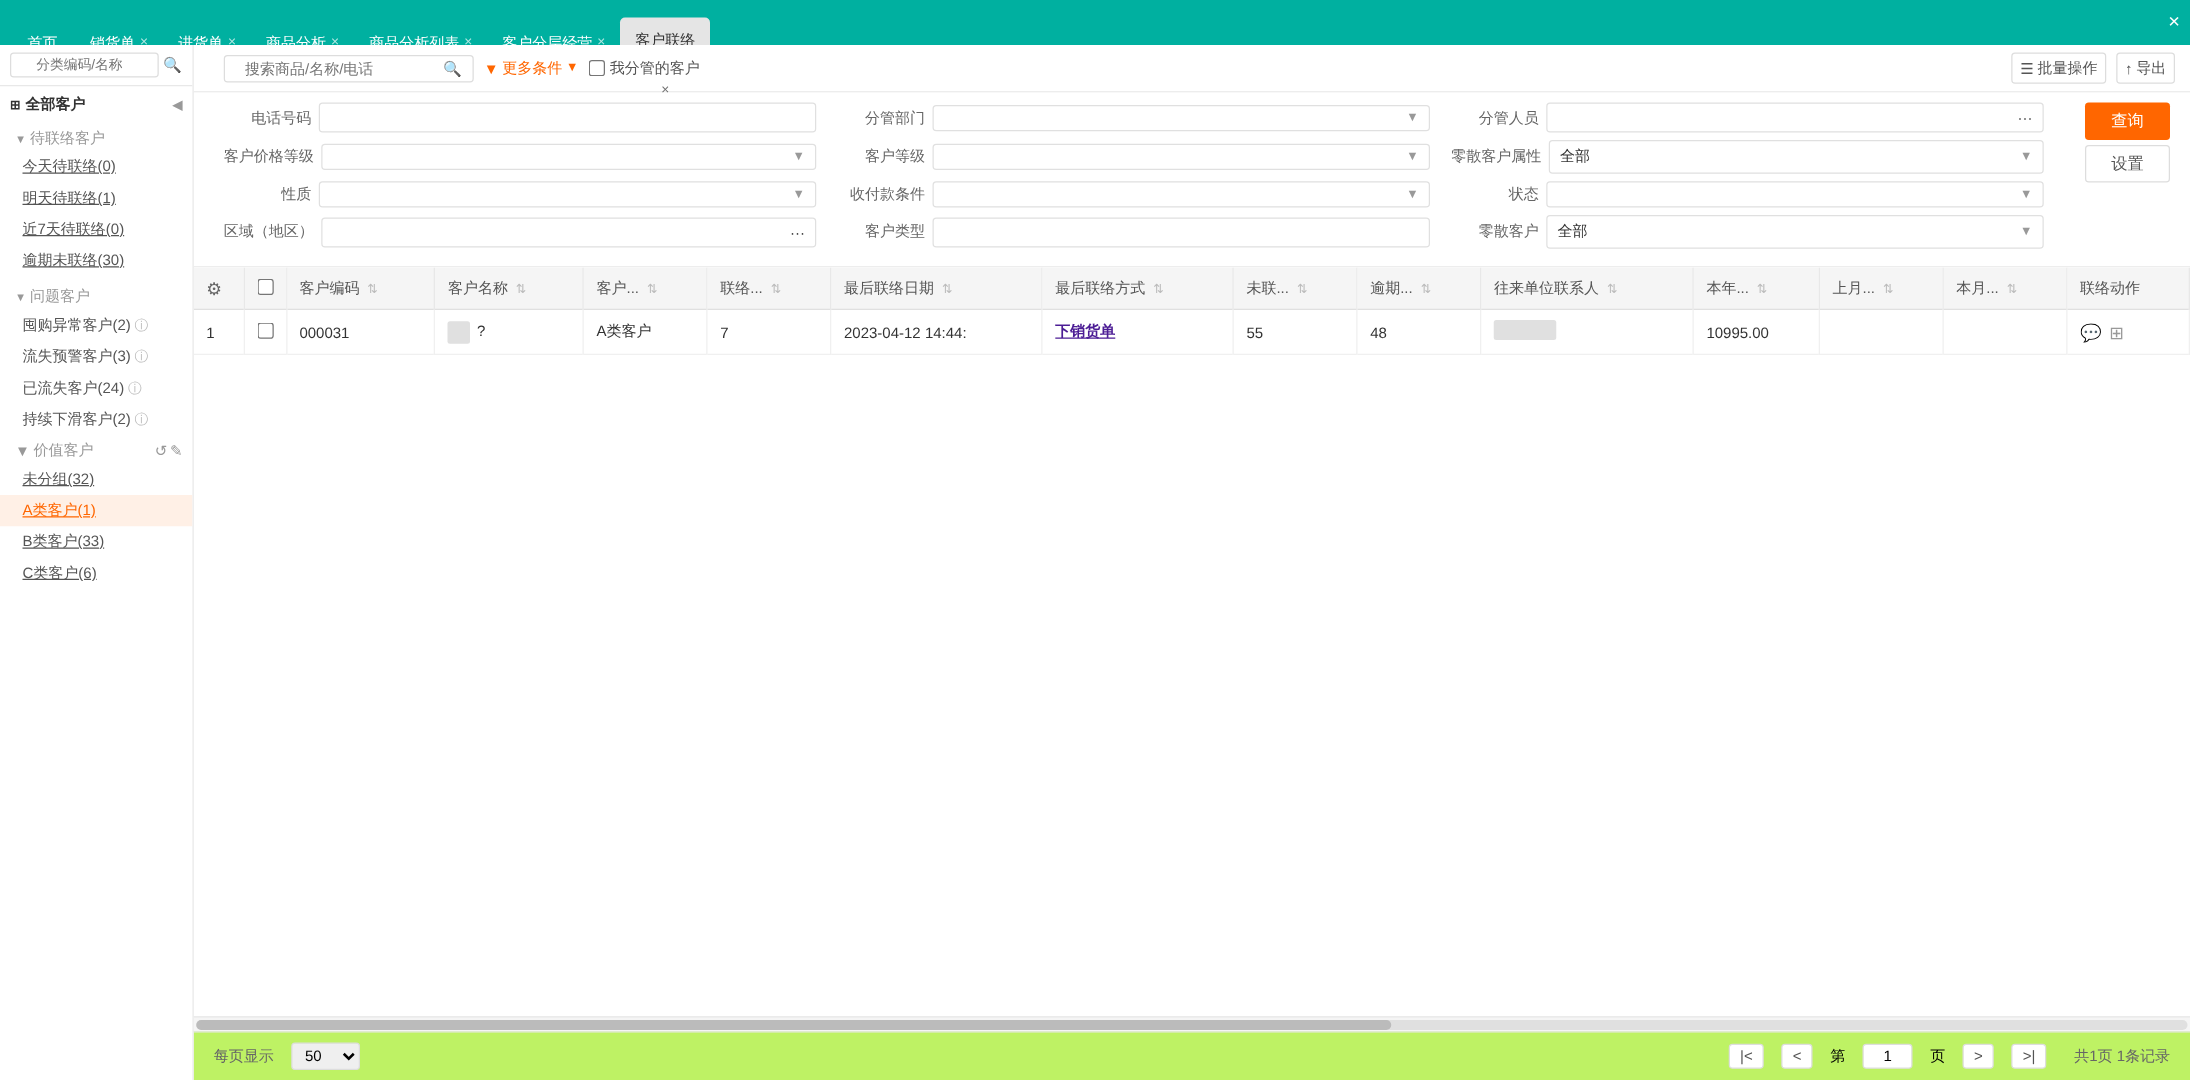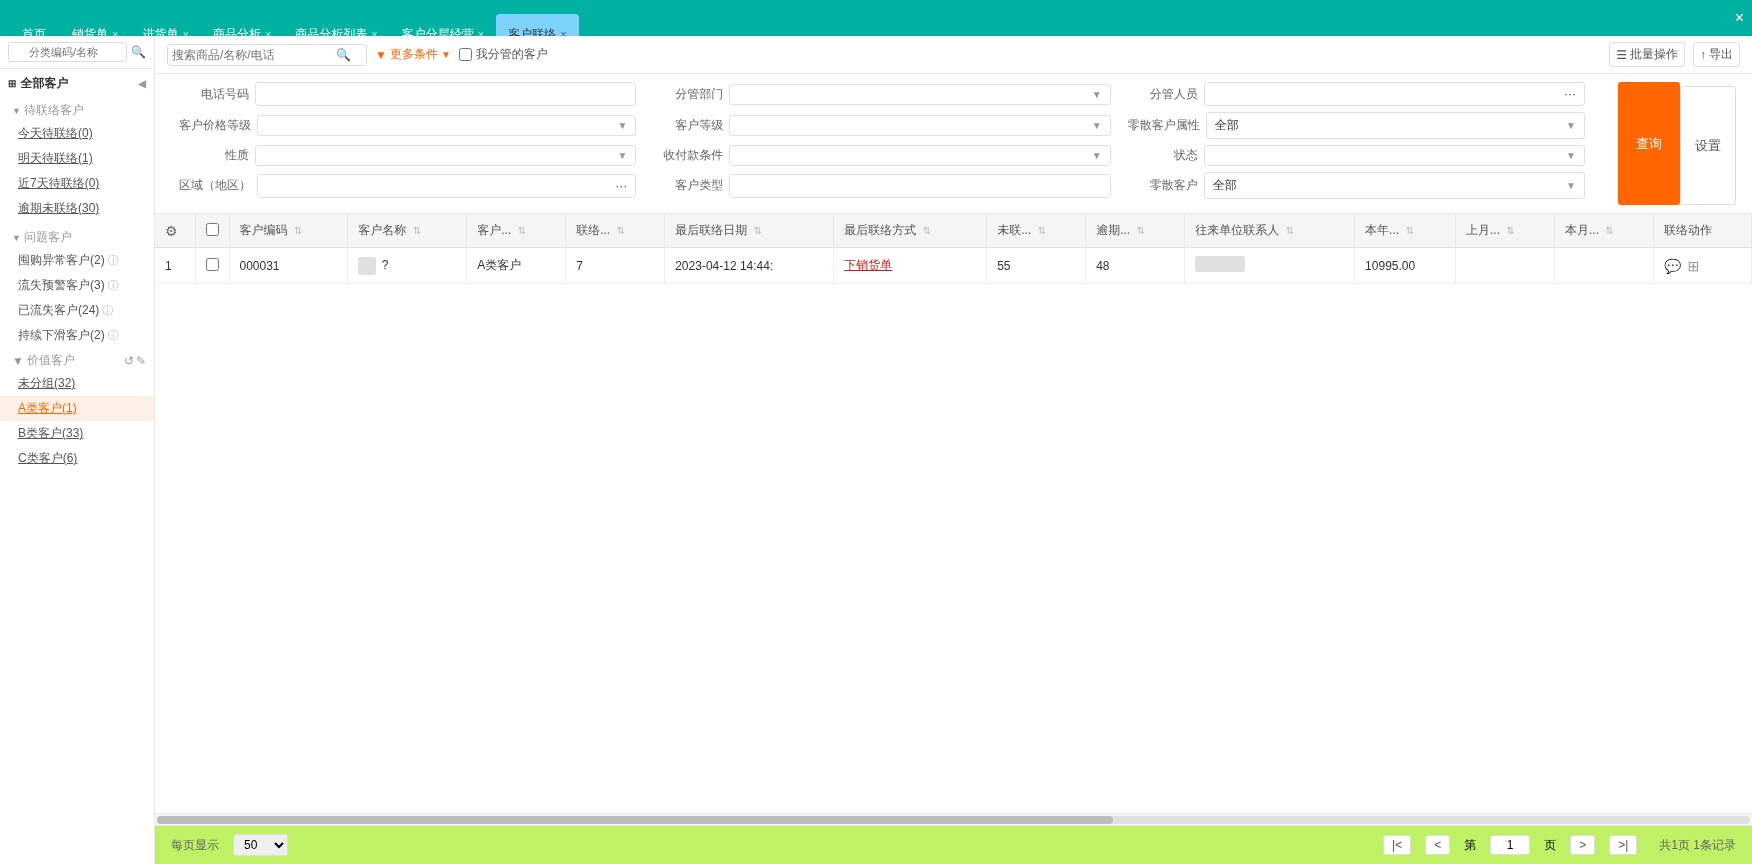--- a/index.html
+++ b/index.html
@@ -22,23 +22,24 @@
       white-space: nowrap;
       display: flex;
       align-items: center;
       gap: 4px;
       margin-top: 32px;
     }
     .top-nav .nav-item.home {
       padding: 0 14px;
     }
     .top-nav .nav-item.active {
-      background: #7dd3fc;
+      background: #e5e5e5;
       color: #333;
       border-radius: 4px 4px 0 0;
+      flex-direction: column;
     }
     .nav-close {
       font-size: 11px;
       opacity: 0.7;
       cursor: pointer;
     }
     .top-nav-right {
       margin-left: auto;
       color: white;
       font-size: 16px;
@@ -152,23 +153,24 @@
       padding: 6px 12px;
       background: white;
       border-bottom: 1px solid #e8e8e8;
       gap: 8px;
     }
     .filter-search {
       display: flex;
       align-items: center;
       border: 1px solid #ddd;
       border-radius: 3px;
-      padding: 3px 4px;
+      padding: 3px 16px;
       gap: 4px;
       width: 200px;
+      margin-left: 12px;
     }
     .filter-search input {
       border: none;
       outline: none;
       font-size: 12px;
       width: 160px;
     }
     .more-conditions {
       display: flex;
       align-items: center;
@@ -289,24 +291,24 @@
     }
     .btn-settings {
       background: white;
       color: #555;
       border: 1px solid #ddd;
       border-radius: 3px;
       padding: 5px 14px;
       cursor: pointer;
       font-size: 13px;
       margin-top: 4px;
-      text-align: right;
     }
     .adv-filter-actions {
       display: flex;
+      flex-direction: column;
       align-items: stretch;
       padding-left: 12px;
       min-width: 80px;
     }
 
     
     .table-container {
       flex: 1;
       overflow: auto;
       background: white;
@@ -338,21 +340,21 @@
       border-bottom: 1px solid #f0f0f0;
     }
     .data-table td {
       padding: 8px 10px;
       color: #333;
       border-right: 1px solid #f0f0f0;
       white-space: nowrap;
     }
     .settings-col { width: 40px; text-align: center; }
     .checkbox-col { width: 30px; text-align: center; }
-    .link-text { color: #b91c1c; text-decoration: underline; cursor: pointer; }
+    .link-text { color: #4c1d95; text-decoration: underline; cursor: pointer; font-weight: bold; }
     .action-icons-cell { display: flex; gap: 6px; align-items: center; }
     .action-cell-icon { color: #999; cursor: pointer; font-size: 14px; }
 
     
     .pagination-bar {
       display: flex;
       align-items: center;
       padding: 8px 16px;
       background: #bef264;
       border-top: 1px solid #e8e8e8;

